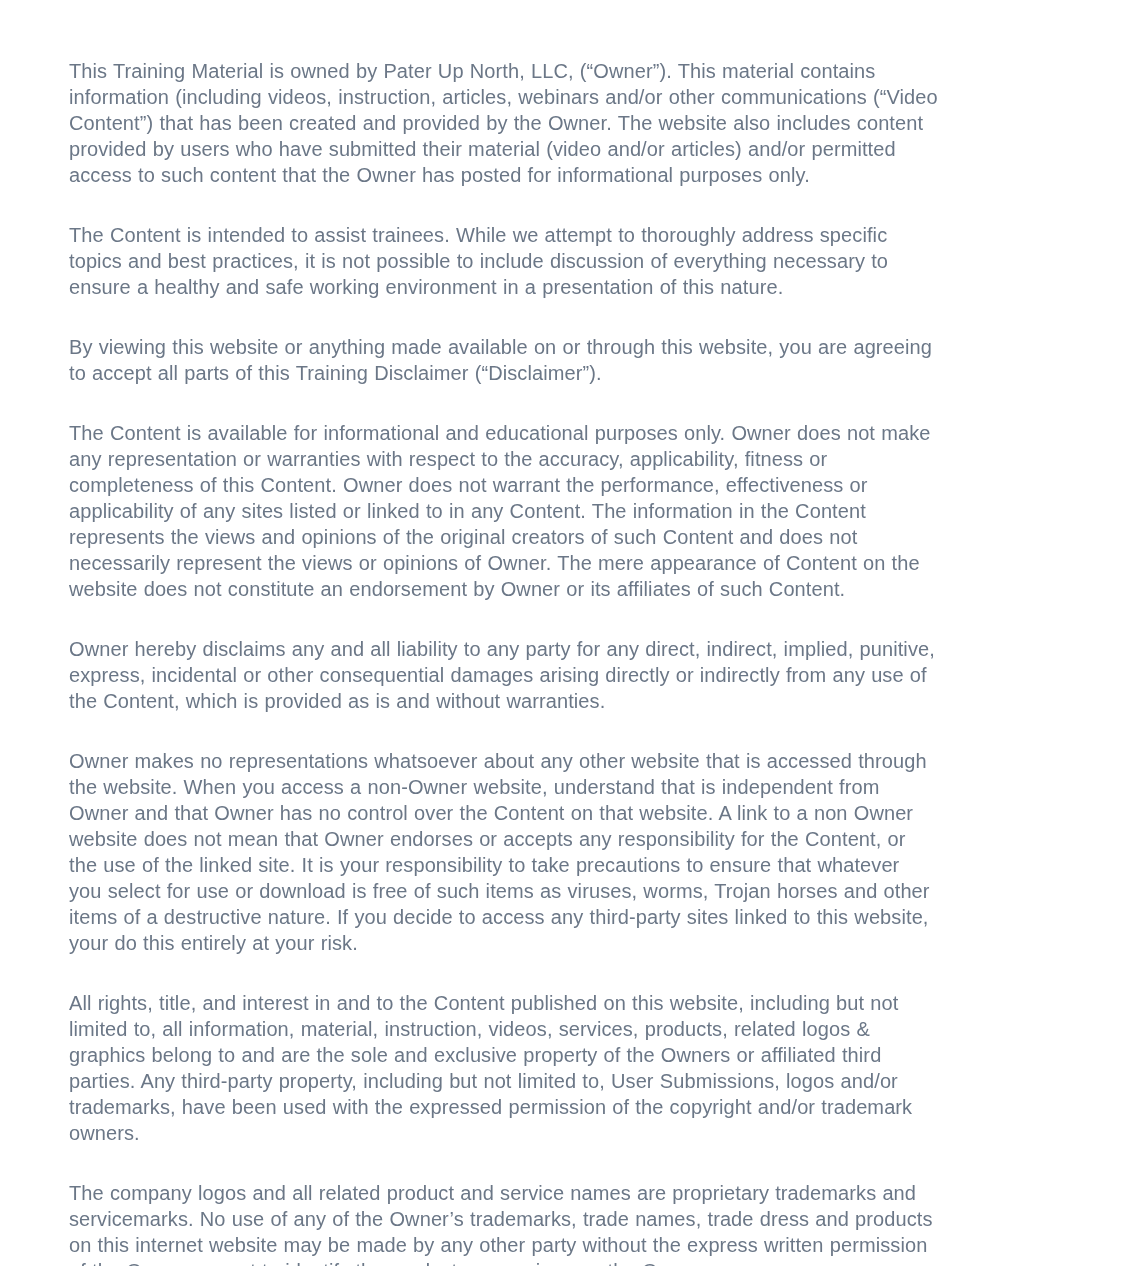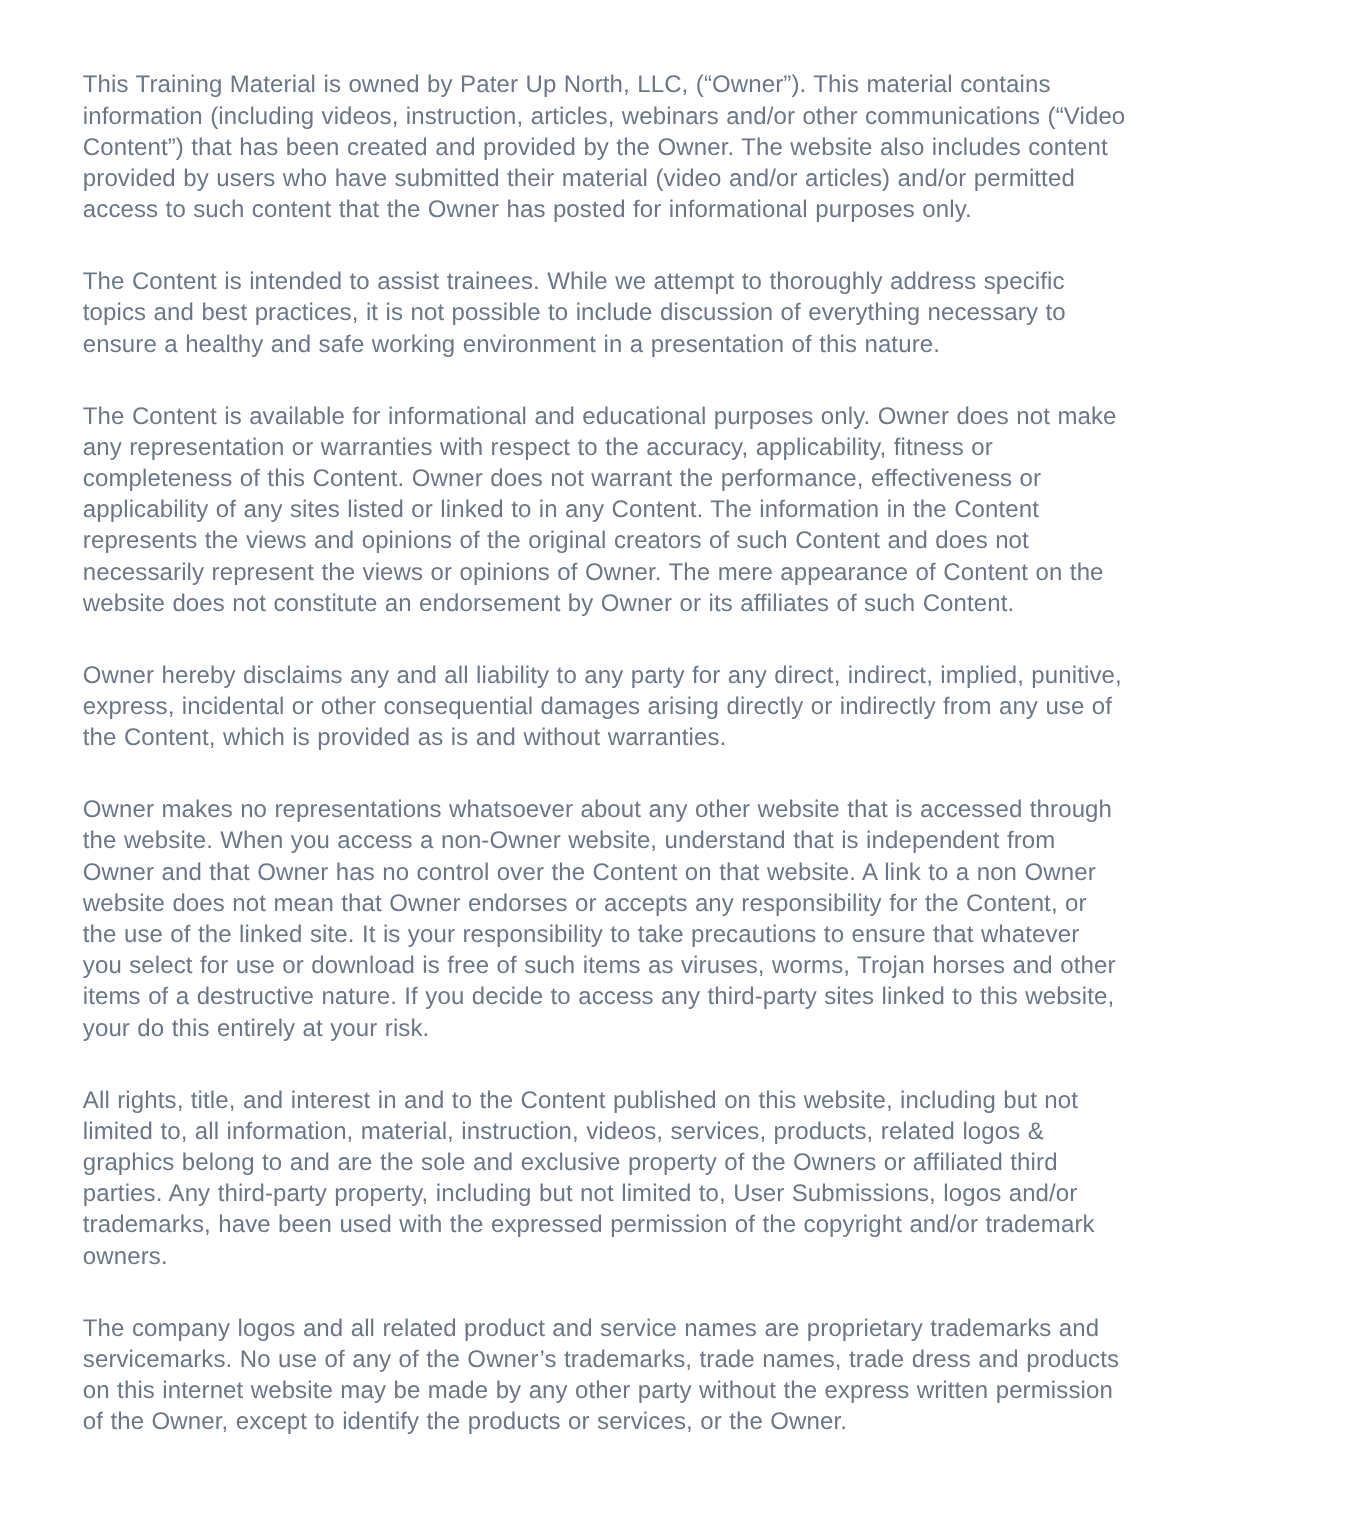--- a/index.html
+++ b/index.html
@@ -33,18 +33,19 @@
   .doc-page p:last-child {
     margin-bottom: 0;
   }
 </style>
 </head>
 <body>
 
 <div class="doc-page">
   <p>This Training Material is owned by Pater Up North, LLC, (“Owner”). This material contains information (including videos, instruction, articles, webinars and/or other communications (“Video Content”) that has been created and provided by the Owner. The website also includes content provided by users who have submitted their material (video and/or articles) and/or permitted access to such content that the Owner has posted for informational purposes only.</p>
   <p>The Content is intended to assist trainees. While we attempt to thoroughly address specific topics and best practices, it is not possible to include discussion of everything necessary to ensure a healthy and safe working environment in a presentation of this nature.</p>
+  <p>By viewing this website or anything made available on or through this website, you are agreeing to accept all parts of this Training Disclaimer (“Disclaimer”).</p>
   <p>The Content is available for informational and educational purposes only. Owner does not make any representation or warranties with respect to the accuracy, applicability, fitness or completeness of this Content. Owner does not warrant the performance, effectiveness or applicability of any sites listed or linked to in any Content. The information in the Content represents the views and opinions of the original creators of such Content and does not necessarily represent the views or opinions of Owner. The mere appearance of Content on the website does not constitute an endorsement by Owner or its affiliates of such Content.</p>
   <p>Owner hereby disclaims any and all liability to any party for any direct, indirect, implied, punitive, express, incidental or other consequential damages arising directly or indirectly from any use of the Content, which is provided as is and without warranties.</p>
   <p>Owner makes no representations whatsoever about any other website that is accessed through the website. When you access a non-Owner website, understand that is independent from Owner and that Owner has no control over the Content on that website. A link to a non Owner website does not mean that Owner endorses or accepts any responsibility for the Content, or the use of the linked site. It is your responsibility to take precautions to ensure that whatever you select for use or download is free of such items as viruses, worms, Trojan horses and other items of a destructive nature. If you decide to access any third-party sites linked to this website, your do this entirely at your risk.</p>
   <p>All rights, title, and interest in and to the Content published on this website, including but not limited to, all information, material, instruction, videos, services, products, related logos &amp; graphics belong to and are the sole and exclusive property of the Owners or affiliated third parties. Any third-party property, including but not limited to, User Submissions, logos and/or trademarks, have been used with the expressed permission of the copyright and/or trademark owners.</p>
   <p>The company logos and all related product and service names are proprietary trademarks and servicemarks. No use of any of the Owner’s trademarks, trade names, trade dress and products on this internet website may be made by any other party without the express written permission of the Owner, except to identify the products or services, or the Owner.</p>
 </div>
 
 </body></html>

